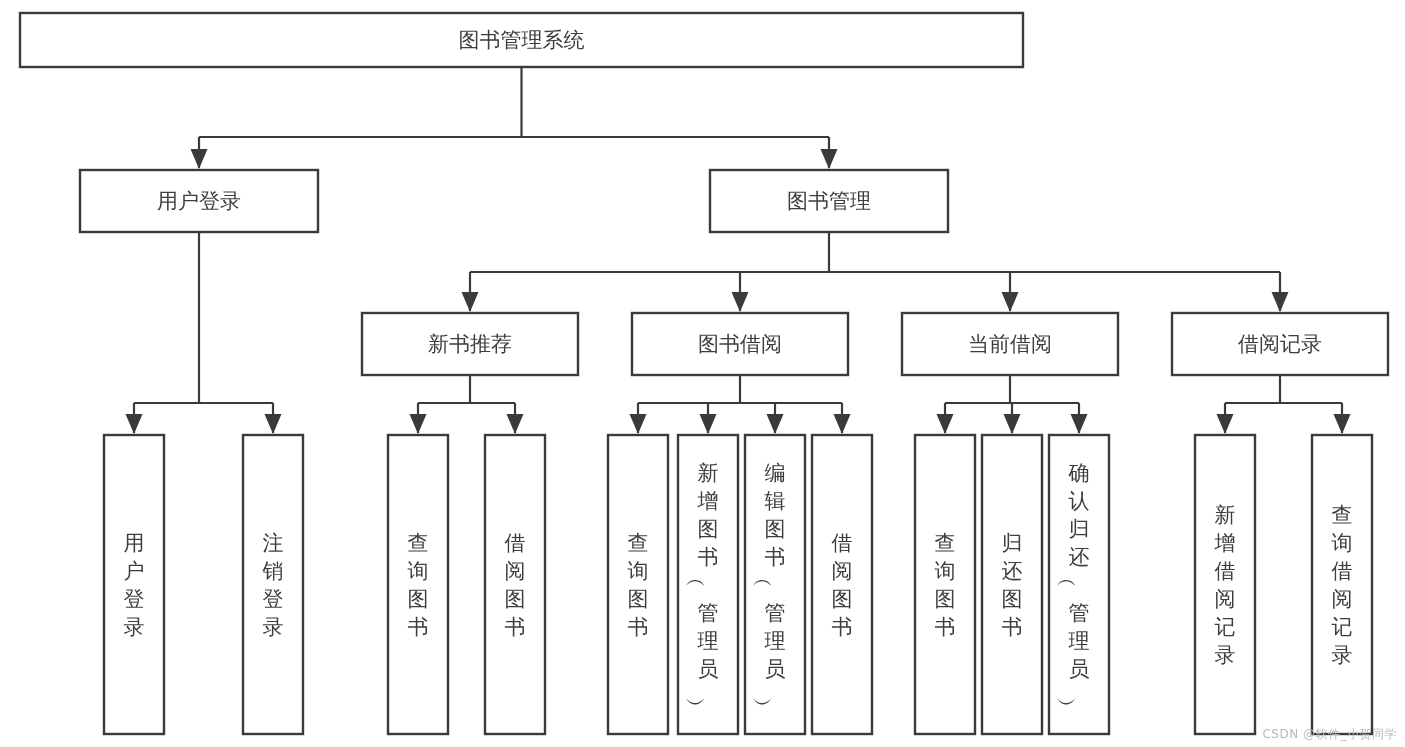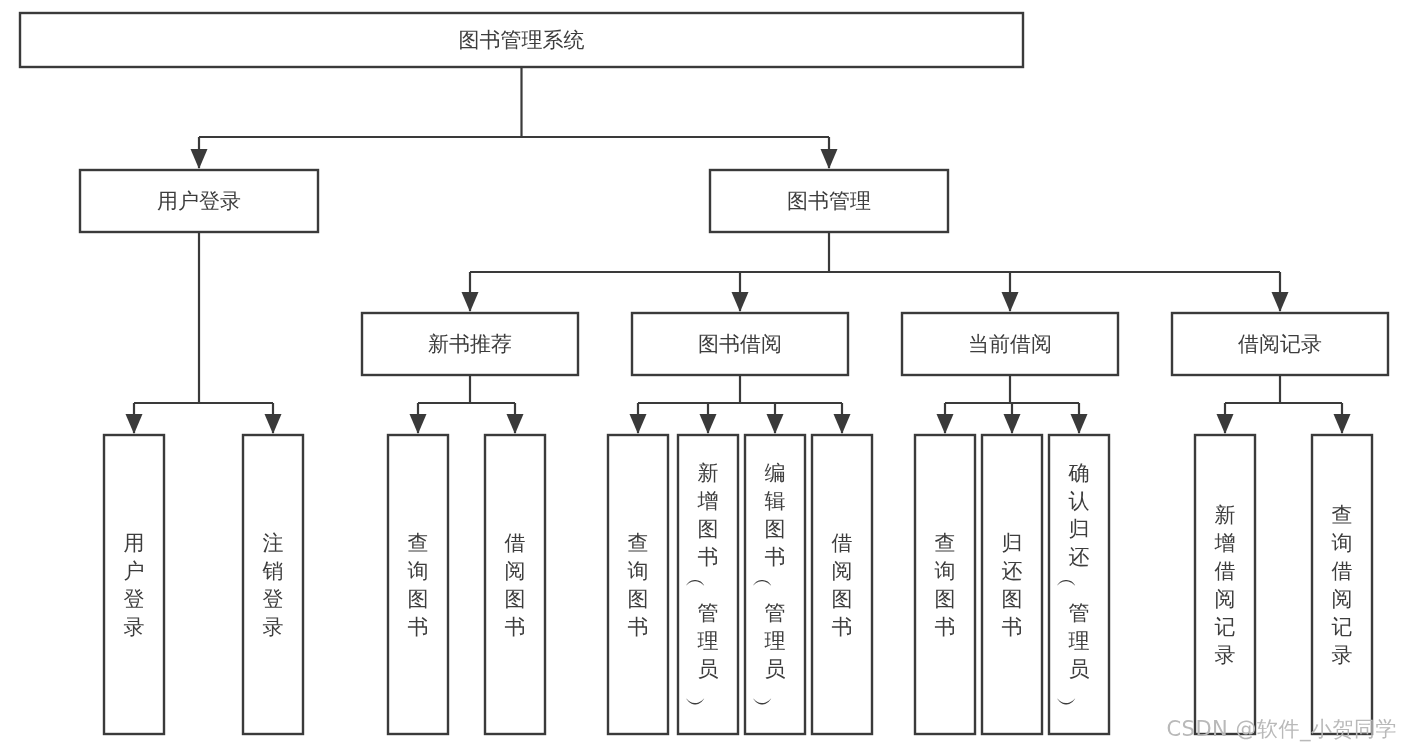--- a/index.html
+++ b/index.html
@@ -43,21 +43,21 @@
     fill: none;
   }
   .arrow-head {
     fill: #3a3a3a;
     stroke: none;
   }
   .watermark {
     position: absolute;
     right: 8px;
     bottom: 4px;
-    font-size: 21px;
+    font-size: 12px;
     color: #b9b9b9;
     font-family: "DejaVu Sans", "Liberation Sans", sans-serif;
     white-space: nowrap;
     letter-spacing: 0.5px;
   }
 </style>
 </head>
 <body>
 
 <svg id="chart" width="1405" height="747" viewBox="0 0 1405 747">

